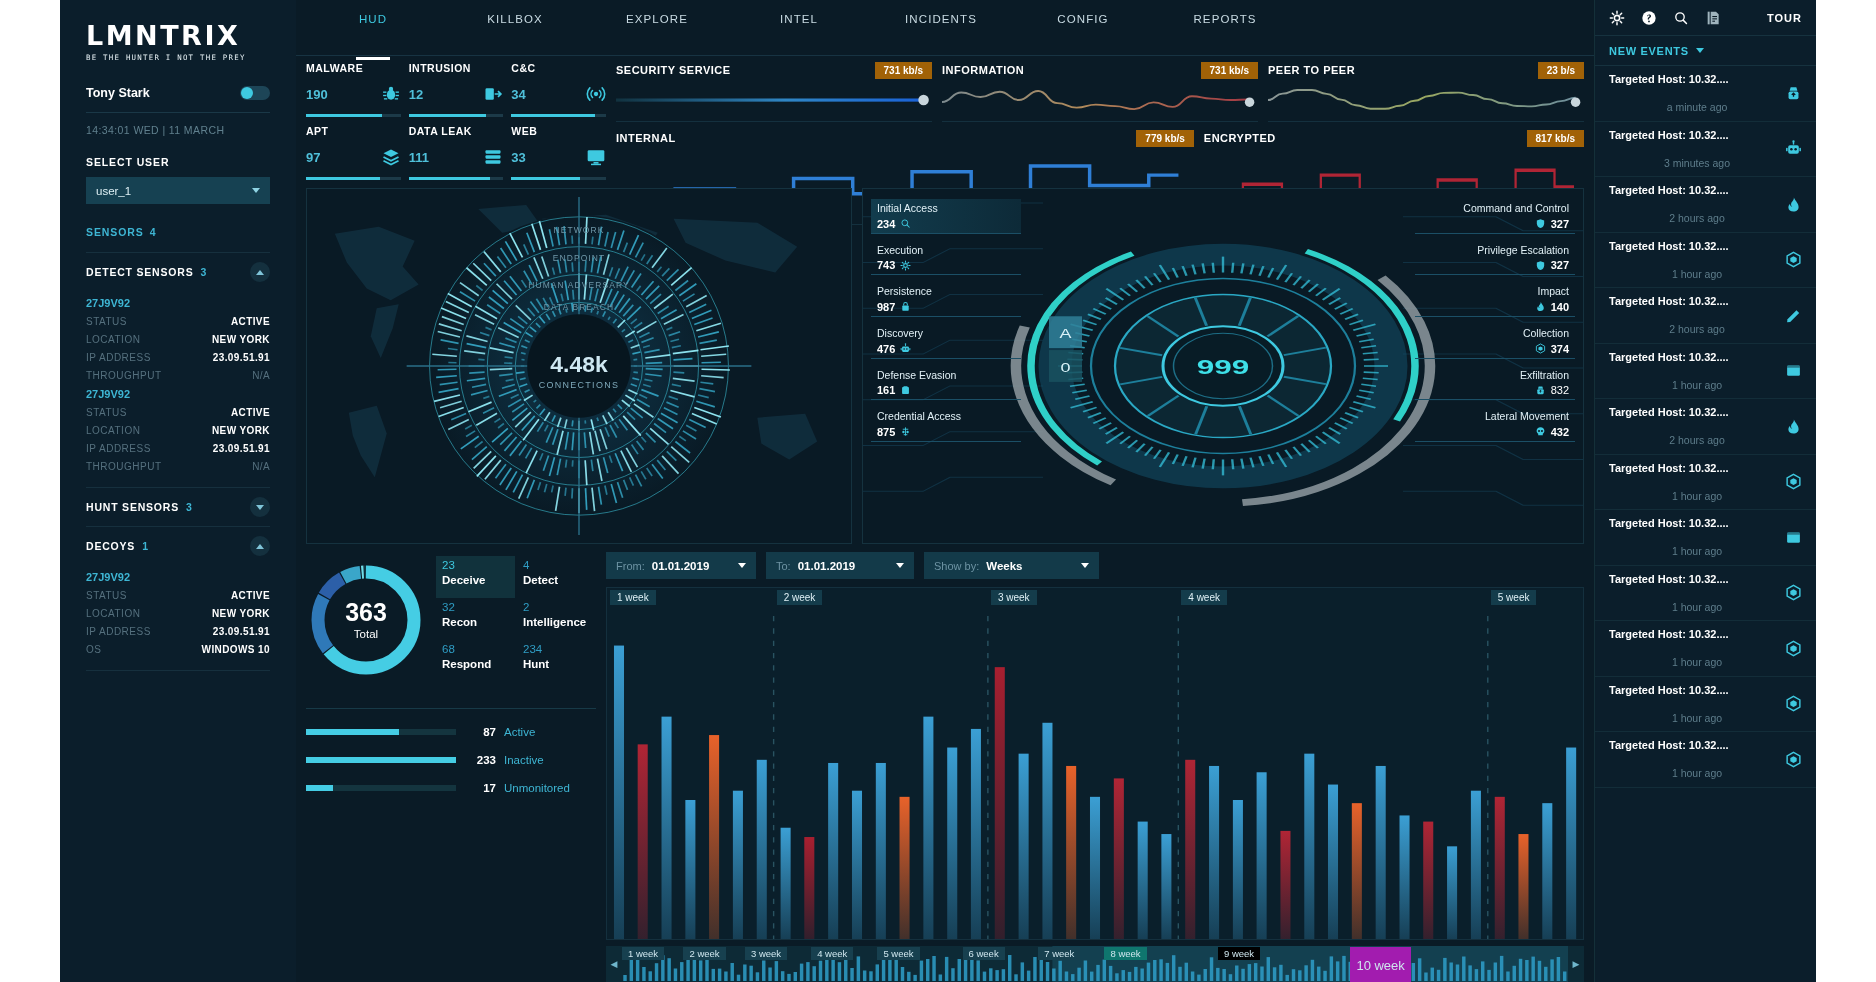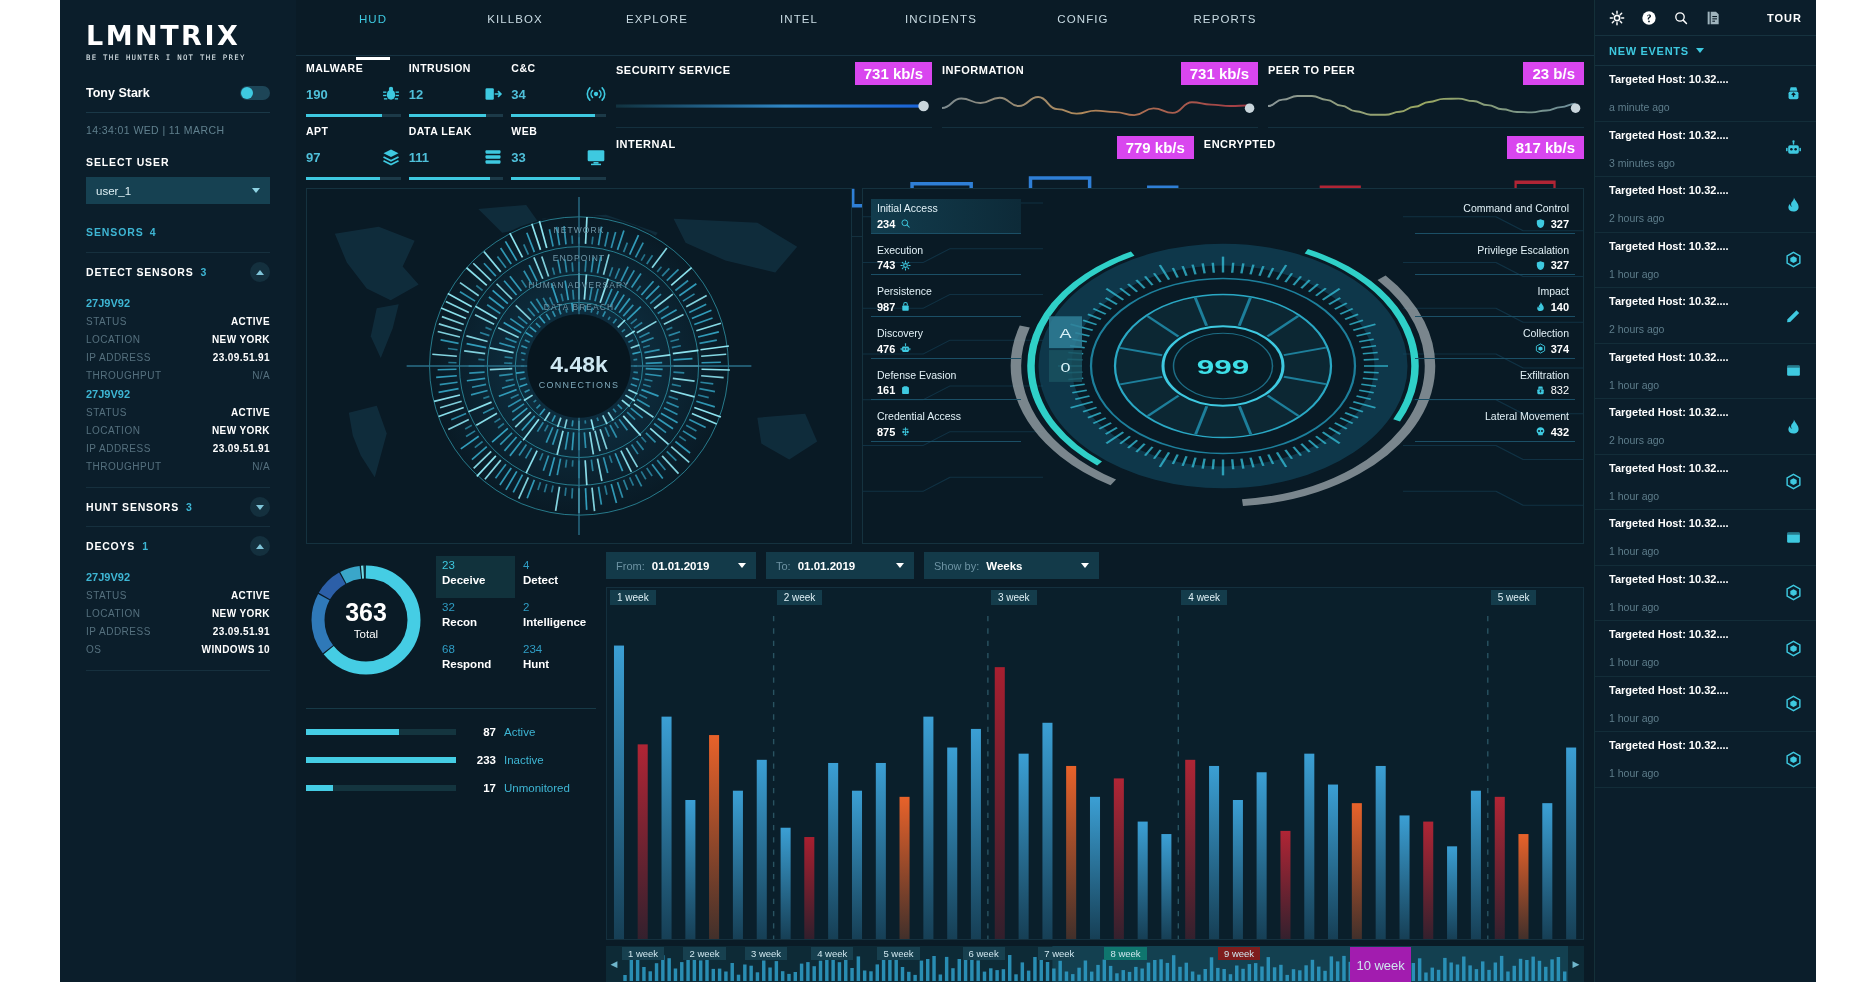--- a/index.html
+++ b/index.html
@@ -68,21 +68,21 @@
   .card-ic { color:#3ec9e0; display:flex; align-items:center; }
   .bar-bg { height:3px; background:#1c3a48; position:relative; }
   .bar-fg { position:absolute; left:0; top:0; height:3px; background:#3ec9e0; }
 
   .traffic { flex:1; display:flex; flex-direction:column; gap:8px; min-width:0; }
   .trow { flex:1; display:flex; gap:10px; }
   .tpanel { flex:1; display:flex; flex-direction:column; min-width:0;
     border-bottom:1px solid #14303e; }
   .tp-head { display:flex; align-items:flex-start; justify-content:space-between; }
   .tp-t { font-size:11px; color:#fff; font-weight:bold; letter-spacing:.5px; padding-top:2px; }
-  .tp-v { background:#d946ef; color:#fff; font-size:15px; font-weight:bold;
+  .tp-v { background:#a16207; color:#fff; font-size:10px; font-weight:bold;
     padding:3px 9px; white-space:nowrap; }
   .tp-g { flex:1; min-height:0; }
   .tp-g svg { width:100%; height:100%; display:block; }
 
   .panels { display:flex; gap:10px; margin-top:8px; height:356px; }
   .radar-panel, .mitre-panel { background:#091a25; border:1px solid #15323f; position:relative; overflow:hidden; }
   .radar-panel { flex:0 0 546px; }
   .mitre-panel { flex:1; }
   .panel-svg { position:absolute; inset:0; width:100%; height:100%; }
 
@@ -132,21 +132,21 @@
   .ev-toolbar .ic { color:#fff; display:flex; align-items:center; }
   .ev-tour { margin-left:auto; font-size:11px; color:#fff; font-weight:bold; letter-spacing:1px; }
   .ev-hdr { height:30px; display:flex; align-items:center; padding:0 14px; gap:7px;
     border-bottom:1px solid #16323f; }
   .ev-hdr span { font-size:11px; color:#3ec9e0; font-weight:bold; letter-spacing:.7px; }
   .ev-list { flex:1; overflow:hidden; }
   .ev { height:55.5px; display:flex; align-items:center; padding:0 14px;
     border-bottom:1px solid #132d39; }
   .ev-txt { flex:1; min-width:0; }
   .ev-title { font-size:11px; color:#fff; font-weight:bold; white-space:nowrap; }
-  .ev-time { font-size:10.5px; color:#5e7d8b; margin-top:16px; }
+  .ev-time { font-size:10.5px; color:#5e7d8b; margin-top:16px;text-align:center; }
   .ev-ic { color:#3ec9e0; display:flex; align-items:center; }
 </style>
 </head>
 <body>
 
 <div id="app">
 
   <div class="sidebar">
     <div class="logo-wrap">
       <div class="logo">LMNTRIX</div>
@@ -1473,21 +1473,21 @@
                 </svg>
               <div id="scrubweeks" style="position:absolute;left:0;top:0;width:100%;height:14px;">
                   <div style="position: absolute; left: 0%; top: 1px; background: rgb(23, 64, 79); color: rgb(207, 230, 238); font-size: 9.5px; padding: 1px 6px; white-space: nowrap;">1 week</div>
                   <div style="position: absolute; left: 6.5%; top: 1px; background: rgb(23, 64, 79); color: rgb(207, 230, 238); font-size: 9.5px; padding: 1px 6px; white-space: nowrap;">2 week</div>
                   <div style="position: absolute; left: 13%; top: 1px; background: rgb(23, 64, 79); color: rgb(207, 230, 238); font-size: 9.5px; padding: 1px 6px; white-space: nowrap;">3 week</div>
                   <div style="position: absolute; left: 20%; top: 1px; background: rgb(23, 64, 79); color: rgb(207, 230, 238); font-size: 9.5px; padding: 1px 6px; white-space: nowrap;">4 week</div>
                   <div style="position: absolute; left: 27%; top: 1px; background: rgb(23, 64, 79); color: rgb(207, 230, 238); font-size: 9.5px; padding: 1px 6px; white-space: nowrap;">5 week</div>
                   <div style="position: absolute; left: 36%; top: 1px; background: rgb(23, 64, 79); color: rgb(207, 230, 238); font-size: 9.5px; padding: 1px 6px; white-space: nowrap;">6 week</div>
                   <div style="position: absolute; left: 44%; top: 1px; background: rgb(23, 64, 79); color: rgb(207, 230, 238); font-size: 9.5px; padding: 1px 6px; white-space: nowrap;">7 week</div>
                   <div style="position: absolute; left: 51%; top: 1px; background: #0f766e; color: rgb(207, 230, 238); font-size: 9.5px; padding: 1px 6px; white-space: nowrap;">8 week</div>
-                  <div style="position: absolute; left: 63%; top: 1px; background: #7f1d1d; color: rgb(207, 230, 238); font-size: 9.5px; padding: 1px 6px; white-space: nowrap;">9 week</div>
+                  <div style="position: absolute; left: 63%; top: 1px; background: #000000; color: rgb(207, 230, 238); font-size: 9.5px; padding: 1px 6px; white-space: nowrap;">9 week</div>
                   <div style="position: absolute; left: 77%; top: 1px; background: #a21caf; color: rgb(207, 230, 238); font-size: 13px; padding: 11px 6px; white-space: nowrap;">10 week</div>
                 </div>
             </div>
             <div class="scrub-arrow">▶</div>
           </div>
         </div>
       </div>
     </div>
   </div>
 

